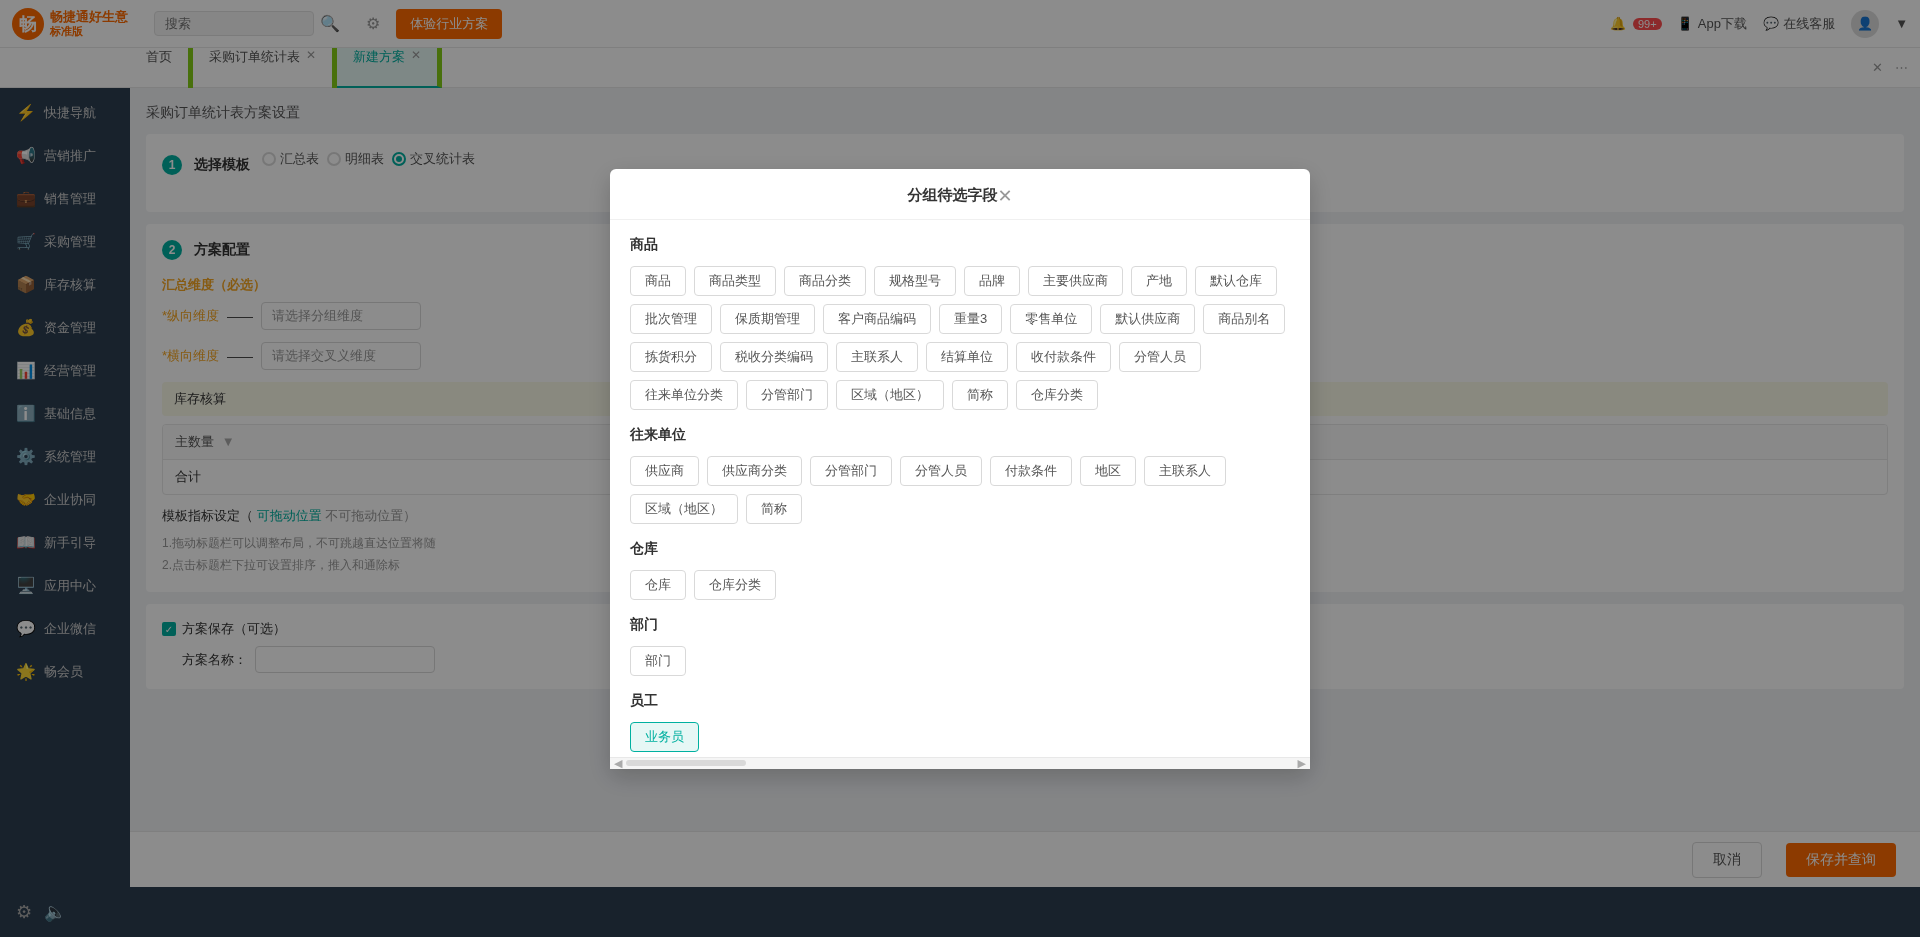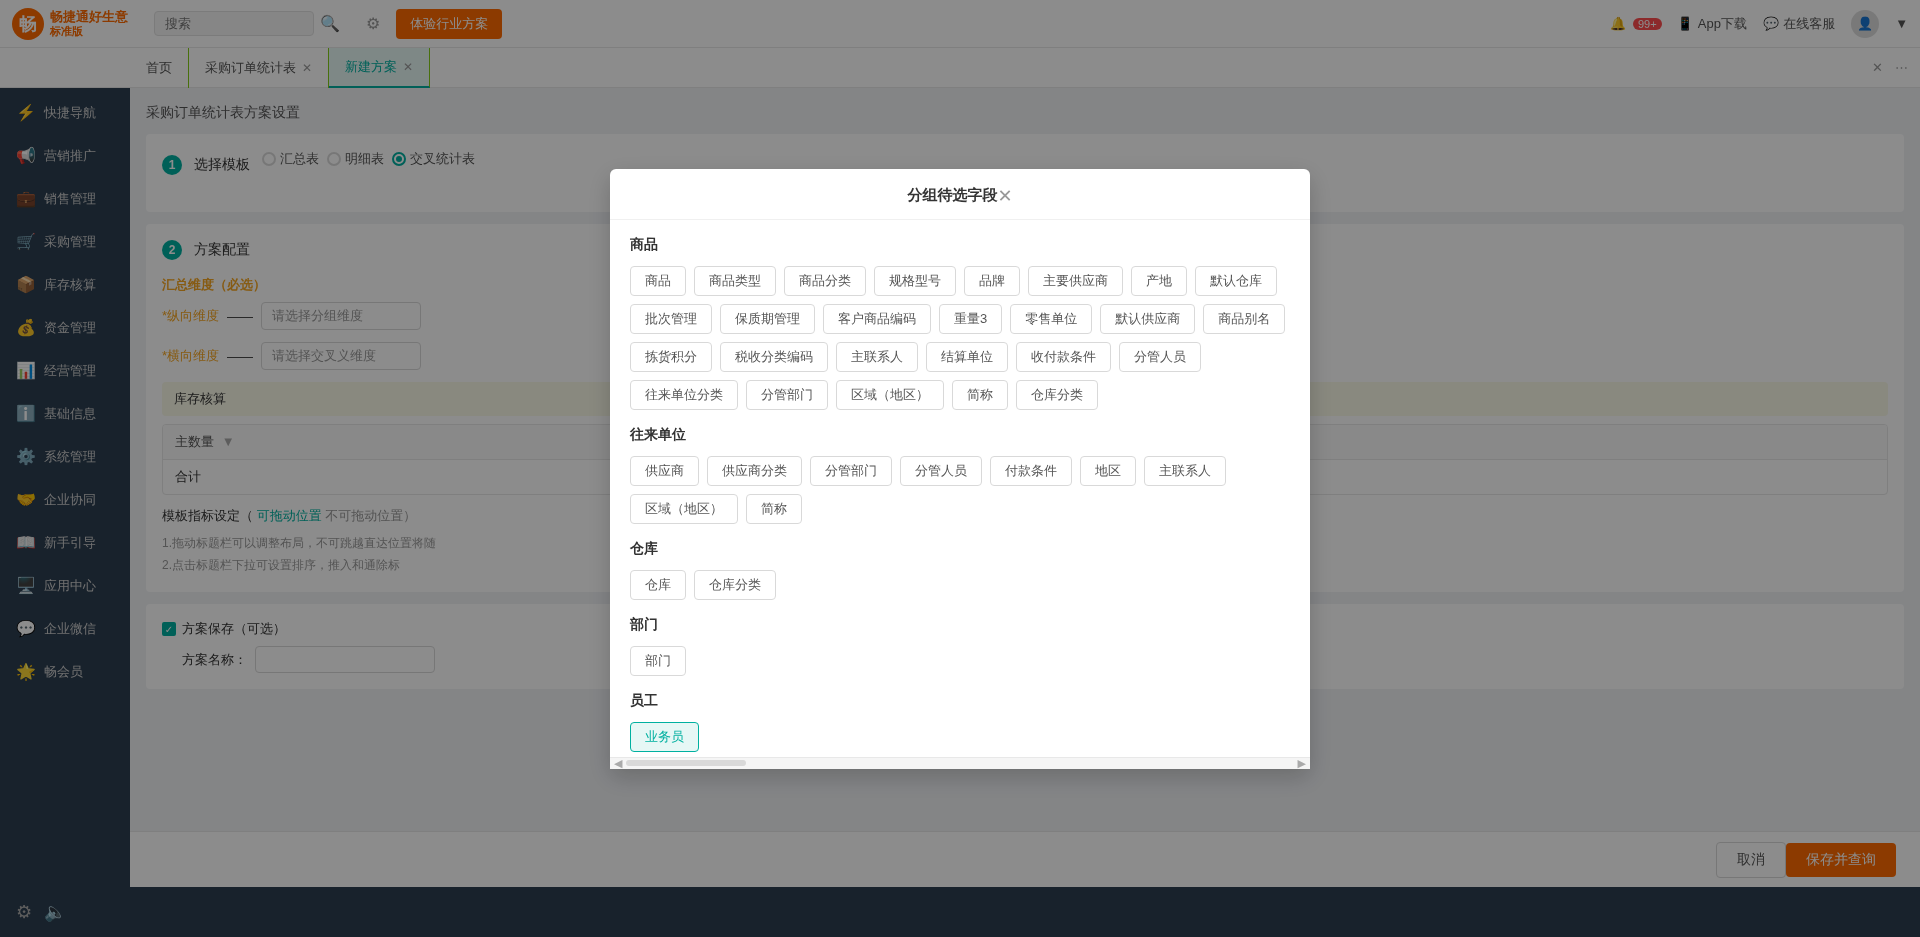--- a/index.html
+++ b/index.html
@@ -92,24 +92,23 @@
       padding: 0 0 0 130px;
       border-bottom: 1px solid #e8e8e8;
       position: fixed;
       top: 48px; left: 0; right: 0;
       z-index: 99;
     }
     .tab-item {
       height: 40px;
       padding: 0 16px;
       display: flex;
-      align-items: center;
       gap: 6px;
       cursor: pointer;
-      border-right: 1px solid #84cc16;
+      border-right: 5px solid #84cc16;
       font-size: 13px;
       color: #555;
       white-space: nowrap;
     }
     .tab-item.active {
       background: #e6f7f5;
       color: #00b0a0;
       border-bottom: 2px solid #00b0a0;
     }
     .tab-close { font-size: 12px; color: #999; cursor: pointer; }
@@ -267,21 +266,21 @@
     }
     .step-badge {
       background: #00b0a0;
       color: #fff;
       border-radius: 50%;
       width: 20px; height: 20px;
       display: flex; align-items: center; justify-content: center;
       font-size: 12px; font-weight: bold;
       flex-shrink: 0;
     }
-    .step-label { font-size: 14px; font-weight: normal; color: #333; }
+    .step-label { font-size: 14px; font-weight: bold; color: #333; }
 
     .template-options {
       display: flex;
       align-items: center;
       gap: 8px;
       margin-bottom: 12px;
       flex-wrap: wrap;
     }
     .radio-option {
       display: flex; align-items: center; gap: 4px;
@@ -378,21 +377,21 @@
       position: fixed;
       bottom: 50px;
       right: 0;
       left: 130px;
       height: 56px;
       background: #fff;
       display: flex;
       align-items: center;
       justify-content: flex-end;
       padding: 0 24px;
-      gap: 0;
+      gap: 24px;
       border-top: 1px solid #e8e8e8;
       z-index: 150;
     }
     .btn-cancel {
       border: 1px solid #d9d9d9;
       background: #fff;
       border-radius: 4px;
       padding: 8px 20px;
       font-size: 14px;
       cursor: pointer;

